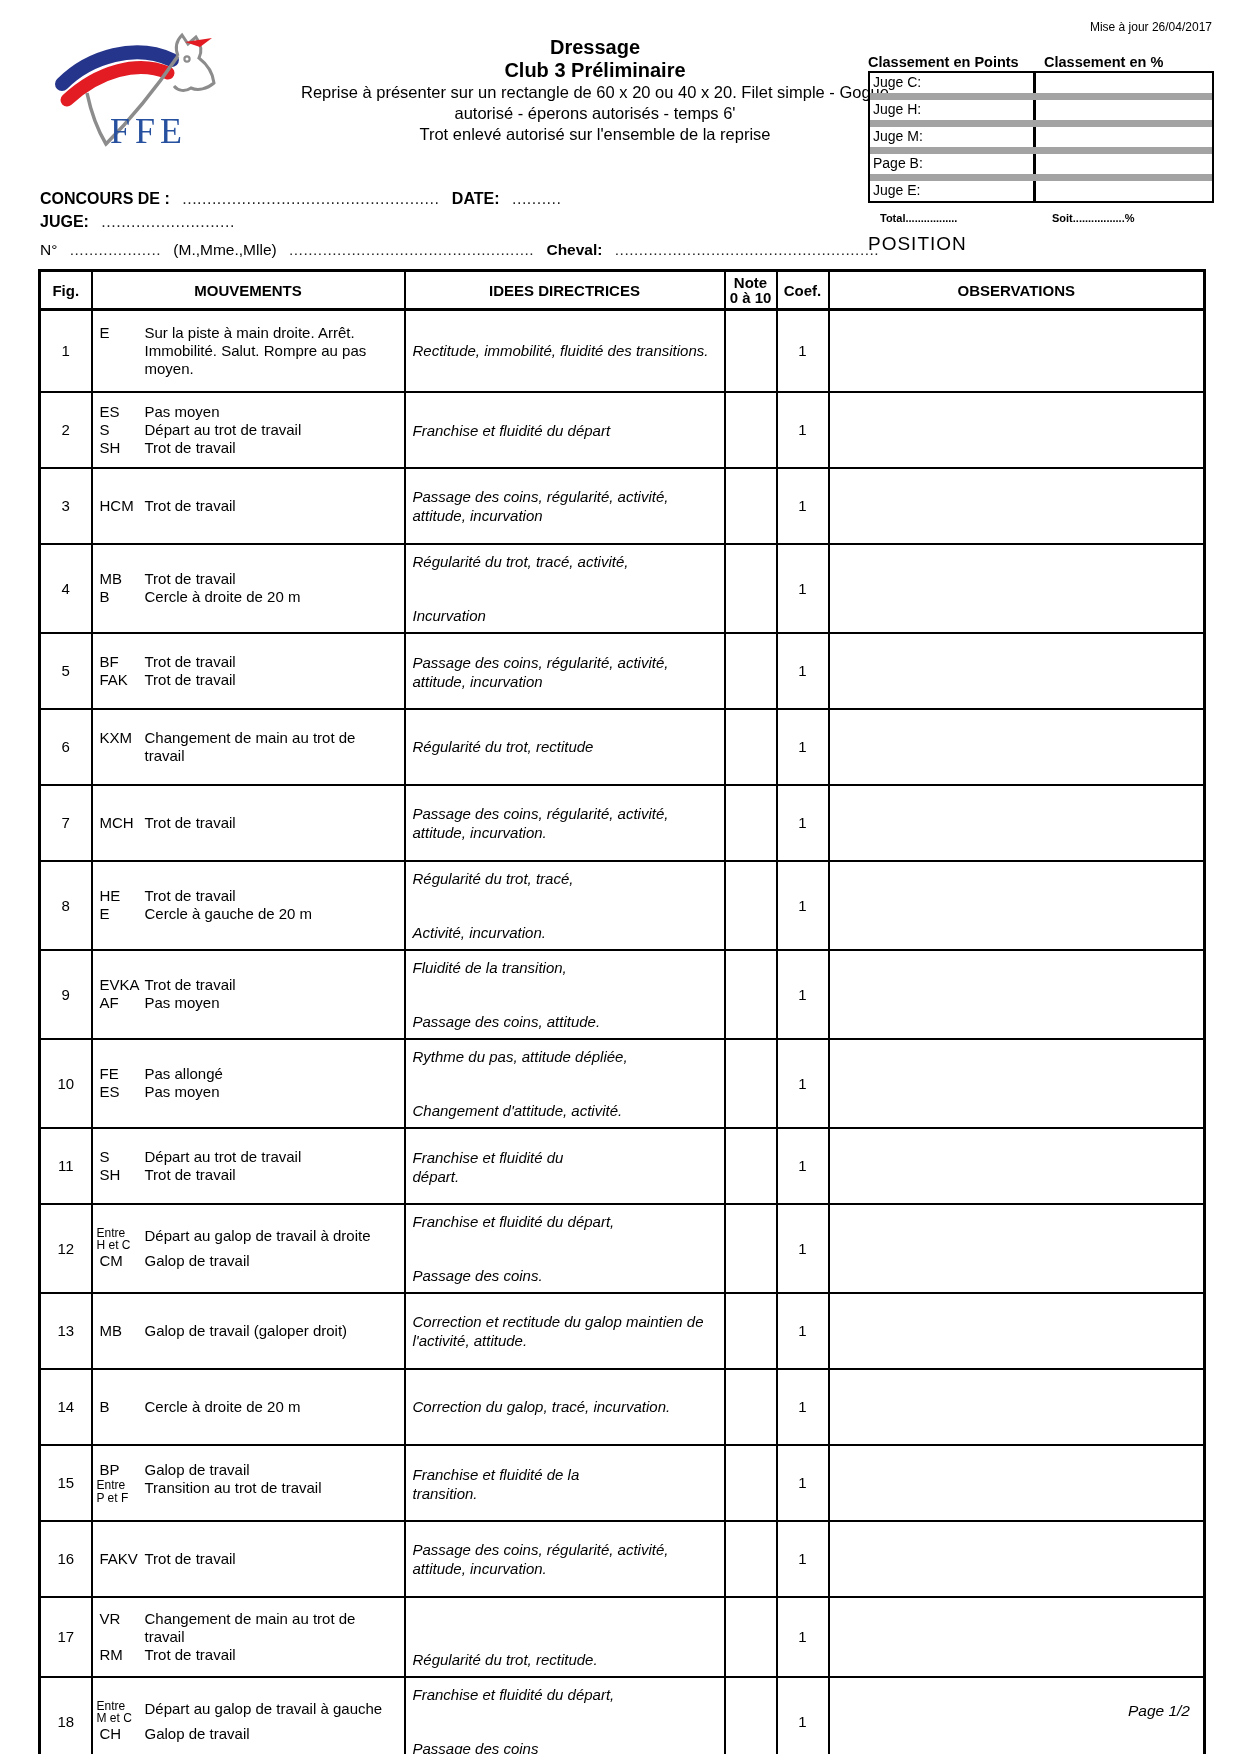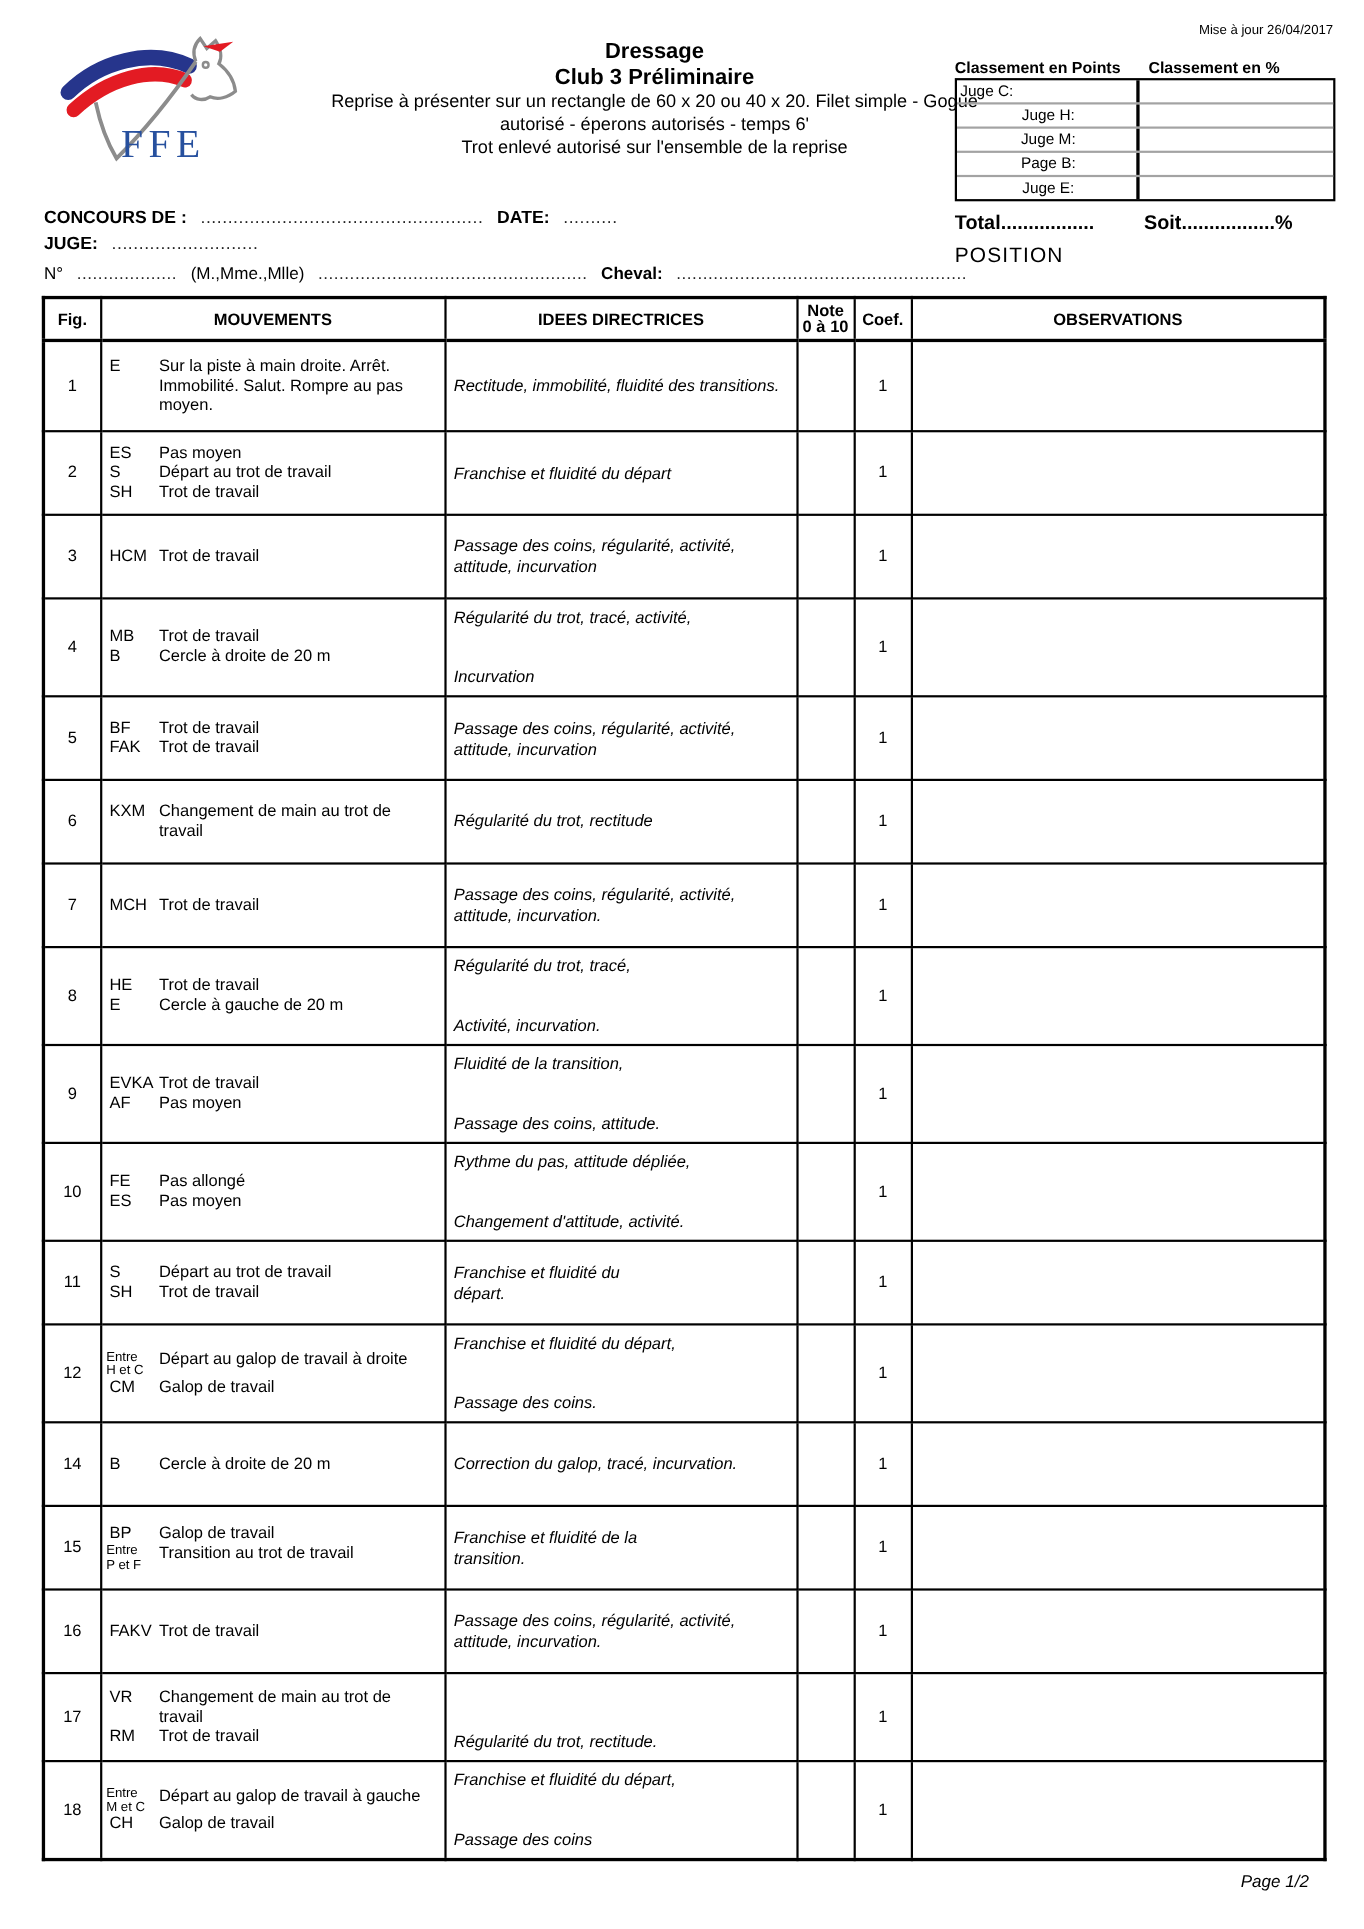--- a/index.html
+++ b/index.html
@@ -12,24 +12,24 @@
   .title-main{font-size:20px;font-weight:bold;line-height:23px;}
   .title-sub{font-size:16.5px;line-height:21px;}
 
   
   .ranking{position:absolute;left:868px;top:20px;width:346px;}
   .maj{font-size:12px;text-align:right;padding-right:2px;}
   .rank-headers{display:flex;font-size:14.5px;font-weight:bold;margin-top:20px;}
   .rank-headers span:first-child{width:176px;}
   .jtable{border:2px solid #000;width:342px;margin-top:1px;}
   .jrow{display:flex;height:20px;}
-  .jrow + .jrow{border-top:2px solid #a3a3a3;text-align:center;}
+  .jrow + .jrow{border-top:7px solid #a3a3a3;}
   .jlabel{width:166px;border-right:3px solid #000;font-size:14px;line-height:19px;padding-left:3px;box-sizing:border-box;}
   .jval{flex:1;}
-  .totals{display:flex;margin-top:9px;font-size:18px;font-weight:bold;}
+  .totals{display:flex;margin-top:9px;font-size:11px;font-weight:bold;margin-left:12px;}
   .totals .tot{width:172px;}
   .position{margin-top:9px;font-size:19px;letter-spacing:1px;}
 
   
   .fline{position:absolute;left:40px;font-size:16px;white-space:nowrap;}
   .b{font-weight:bold;}
   .dots{letter-spacing:0.5px;color:#222;}
   .concours{top:190px;}
   .juge{top:213px;}
   .numline{top:241px;font-size:15.5px;}
@@ -430,20 +430,39 @@
             <div class="idea-wrap lay-spread">
               <div class="idea-line">Franchise et fluidité du départ,</div>
               <div class="idea-line">Passage des coins.</div>
             </div>
           </td>
           <td></td>
           <td class="coef">1</td>
           <td></td>
         </tr>
         <tr>
+          <td class="fig">13</td>
+          <td>
+            <div class="mov-wrap lay-center">
+              <div class="mov-line">
+                <span class="letter">MB</span>
+                <span class="mtext">Galop de travail (galoper droit)</span>
+              </div>
+            </div>
+          </td>
+          <td>
+            <div class="idea-wrap lay-center">
+              <div class="idea-line">Correction et rectitude du galop maintien de l'activité, attitude.</div>
+            </div>
+          </td>
+          <td></td>
+          <td class="coef">1</td>
+          <td></td>
+        </tr>
+        <tr>
           <td class="fig">14</td>
           <td>
             <div class="mov-wrap lay-center">
               <div class="mov-line">
                 <span class="letter">B</span>
                 <span class="mtext">Cercle à droite de 20 m</span>
               </div>
             </div>
           </td>
           <td>

